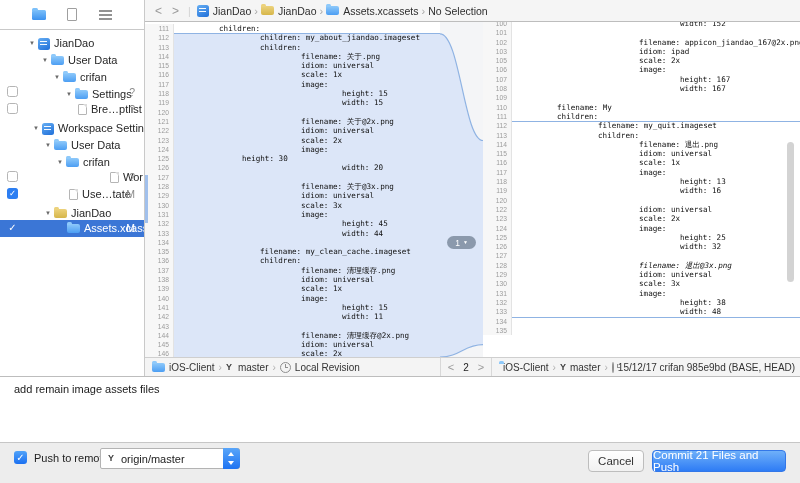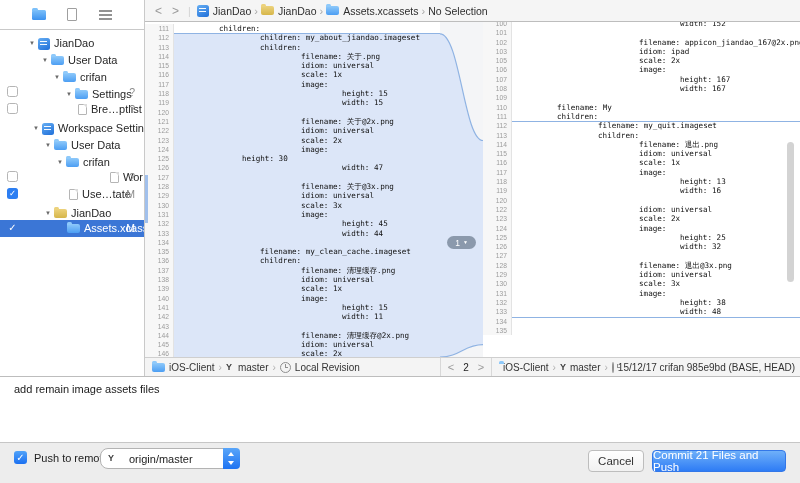--- a/index.html
+++ b/index.html
@@ -97,21 +97,21 @@
   .jcount{color:#222;font-size:10px}
 
   
   .msg{position:absolute;top:376px;left:0;width:800px;height:67px;background:#fff;border-top:1px solid #bdbdbd;
        border-bottom:1px solid #c6c6c6;box-sizing:border-box;font-size:11px;color:#1a1a1a;padding:6px 14px}
   .bottom{position:absolute;top:443px;left:0;right:0;bottom:0;background:#ededed}
   .fcb{position:absolute;left:14px;top:8px;width:13px;height:13px;border-radius:3px;
        background:linear-gradient(#51a3f9,#1b70f1);color:#fff;font-size:10px;line-height:13px;text-align:center}
   .flabel{position:absolute;left:34px;top:9px;font-size:11px;color:#222}
   .fselect{position:absolute;left:100px;top:5px;width:140px;height:21px;background:#fff;border:1px solid #b3b3b3;
-           border-radius:8px;box-sizing:border-box;display:flex;align-items:center;padding-left:7px;gap:13px;
+           border-radius:2px;box-sizing:border-box;display:flex;align-items:center;padding-left:7px;gap:5px;
            font-size:11px;color:#222}
   .fstep{position:absolute;right:-1px;top:-1px;width:17px;height:21px;border-radius:0 4px 4px 0;
          background:linear-gradient(#5aa6f9,#1e73f2)}
   .fstep::before{content:"";position:absolute;left:5px;top:4px;border-left:3.5px solid transparent;
          border-right:3.5px solid transparent;border-bottom:4px solid #fff}
   .fstep::after{content:"";position:absolute;left:5px;bottom:4px;border-left:3.5px solid transparent;
          border-right:3.5px solid transparent;border-top:4px solid #fff}
   .btn{position:absolute;top:7px;height:22px;border-radius:4px;font-size:11.5px;display:flex;
        align-items:center;justify-content:center;box-sizing:border-box;cursor:default}
   .btn-cancel{left:588px;width:56px;background:linear-gradient(#fefefe,#f1f1f1);border:1px solid #bdbdbd;color:#333}
@@ -279,21 +279,21 @@
             <div class="crow">
               <span class="lnum">124</span>
               <span class="ltxt add" style="padding-left: 127px;">image:</span>
             </div>
             <div class="crow">
               <span class="lnum">125</span>
               <span class="ltxt add" style="padding-left: 68px;">height: 30</span>
             </div>
             <div class="crow">
               <span class="lnum">126</span>
-              <span class="ltxt add" style="padding-left: 168px;">width: 47</span>
+              <span class="ltxt add" style="padding-left: 168px;">width: 20</span>
             </div>
             <div class="crow">
               <span class="lnum">127</span>
               <span class="ltxt add" style="padding-left: 4px;"></span>
             </div>
             <div class="crow">
               <span class="lnum">128</span>
               <span class="ltxt add" style="padding-left: 127px;">filename: 关于@3x.png</span>
             </div>
             <div class="crow">
@@ -482,21 +482,21 @@
             <div class="crow">
               <span class="lnum">126</span>
               <span class="ltxt" style="padding-left: 168px;">width: 32</span>
             </div>
             <div class="crow">
               <span class="lnum">127</span>
               <span class="ltxt" style="padding-left: 4px;"></span>
             </div>
             <div class="crow">
               <span class="lnum">128</span>
-              <span class="ltxt" style="padding-left: 127px;">filename: 退出@3x.png</span>
+              <span class="ltxt" style="padding-left: 127px; font-style: italic;">filename: 退出@3x.png</span>
             </div>
             <div class="crow">
               <span class="lnum">129</span>
               <span class="ltxt" style="padding-left: 127px;">idiom: universal</span>
             </div>
             <div class="crow">
               <span class="lnum">130</span>
               <span class="ltxt" style="padding-left: 127px;">scale: 3x</span>
             </div>
             <div class="crow">

